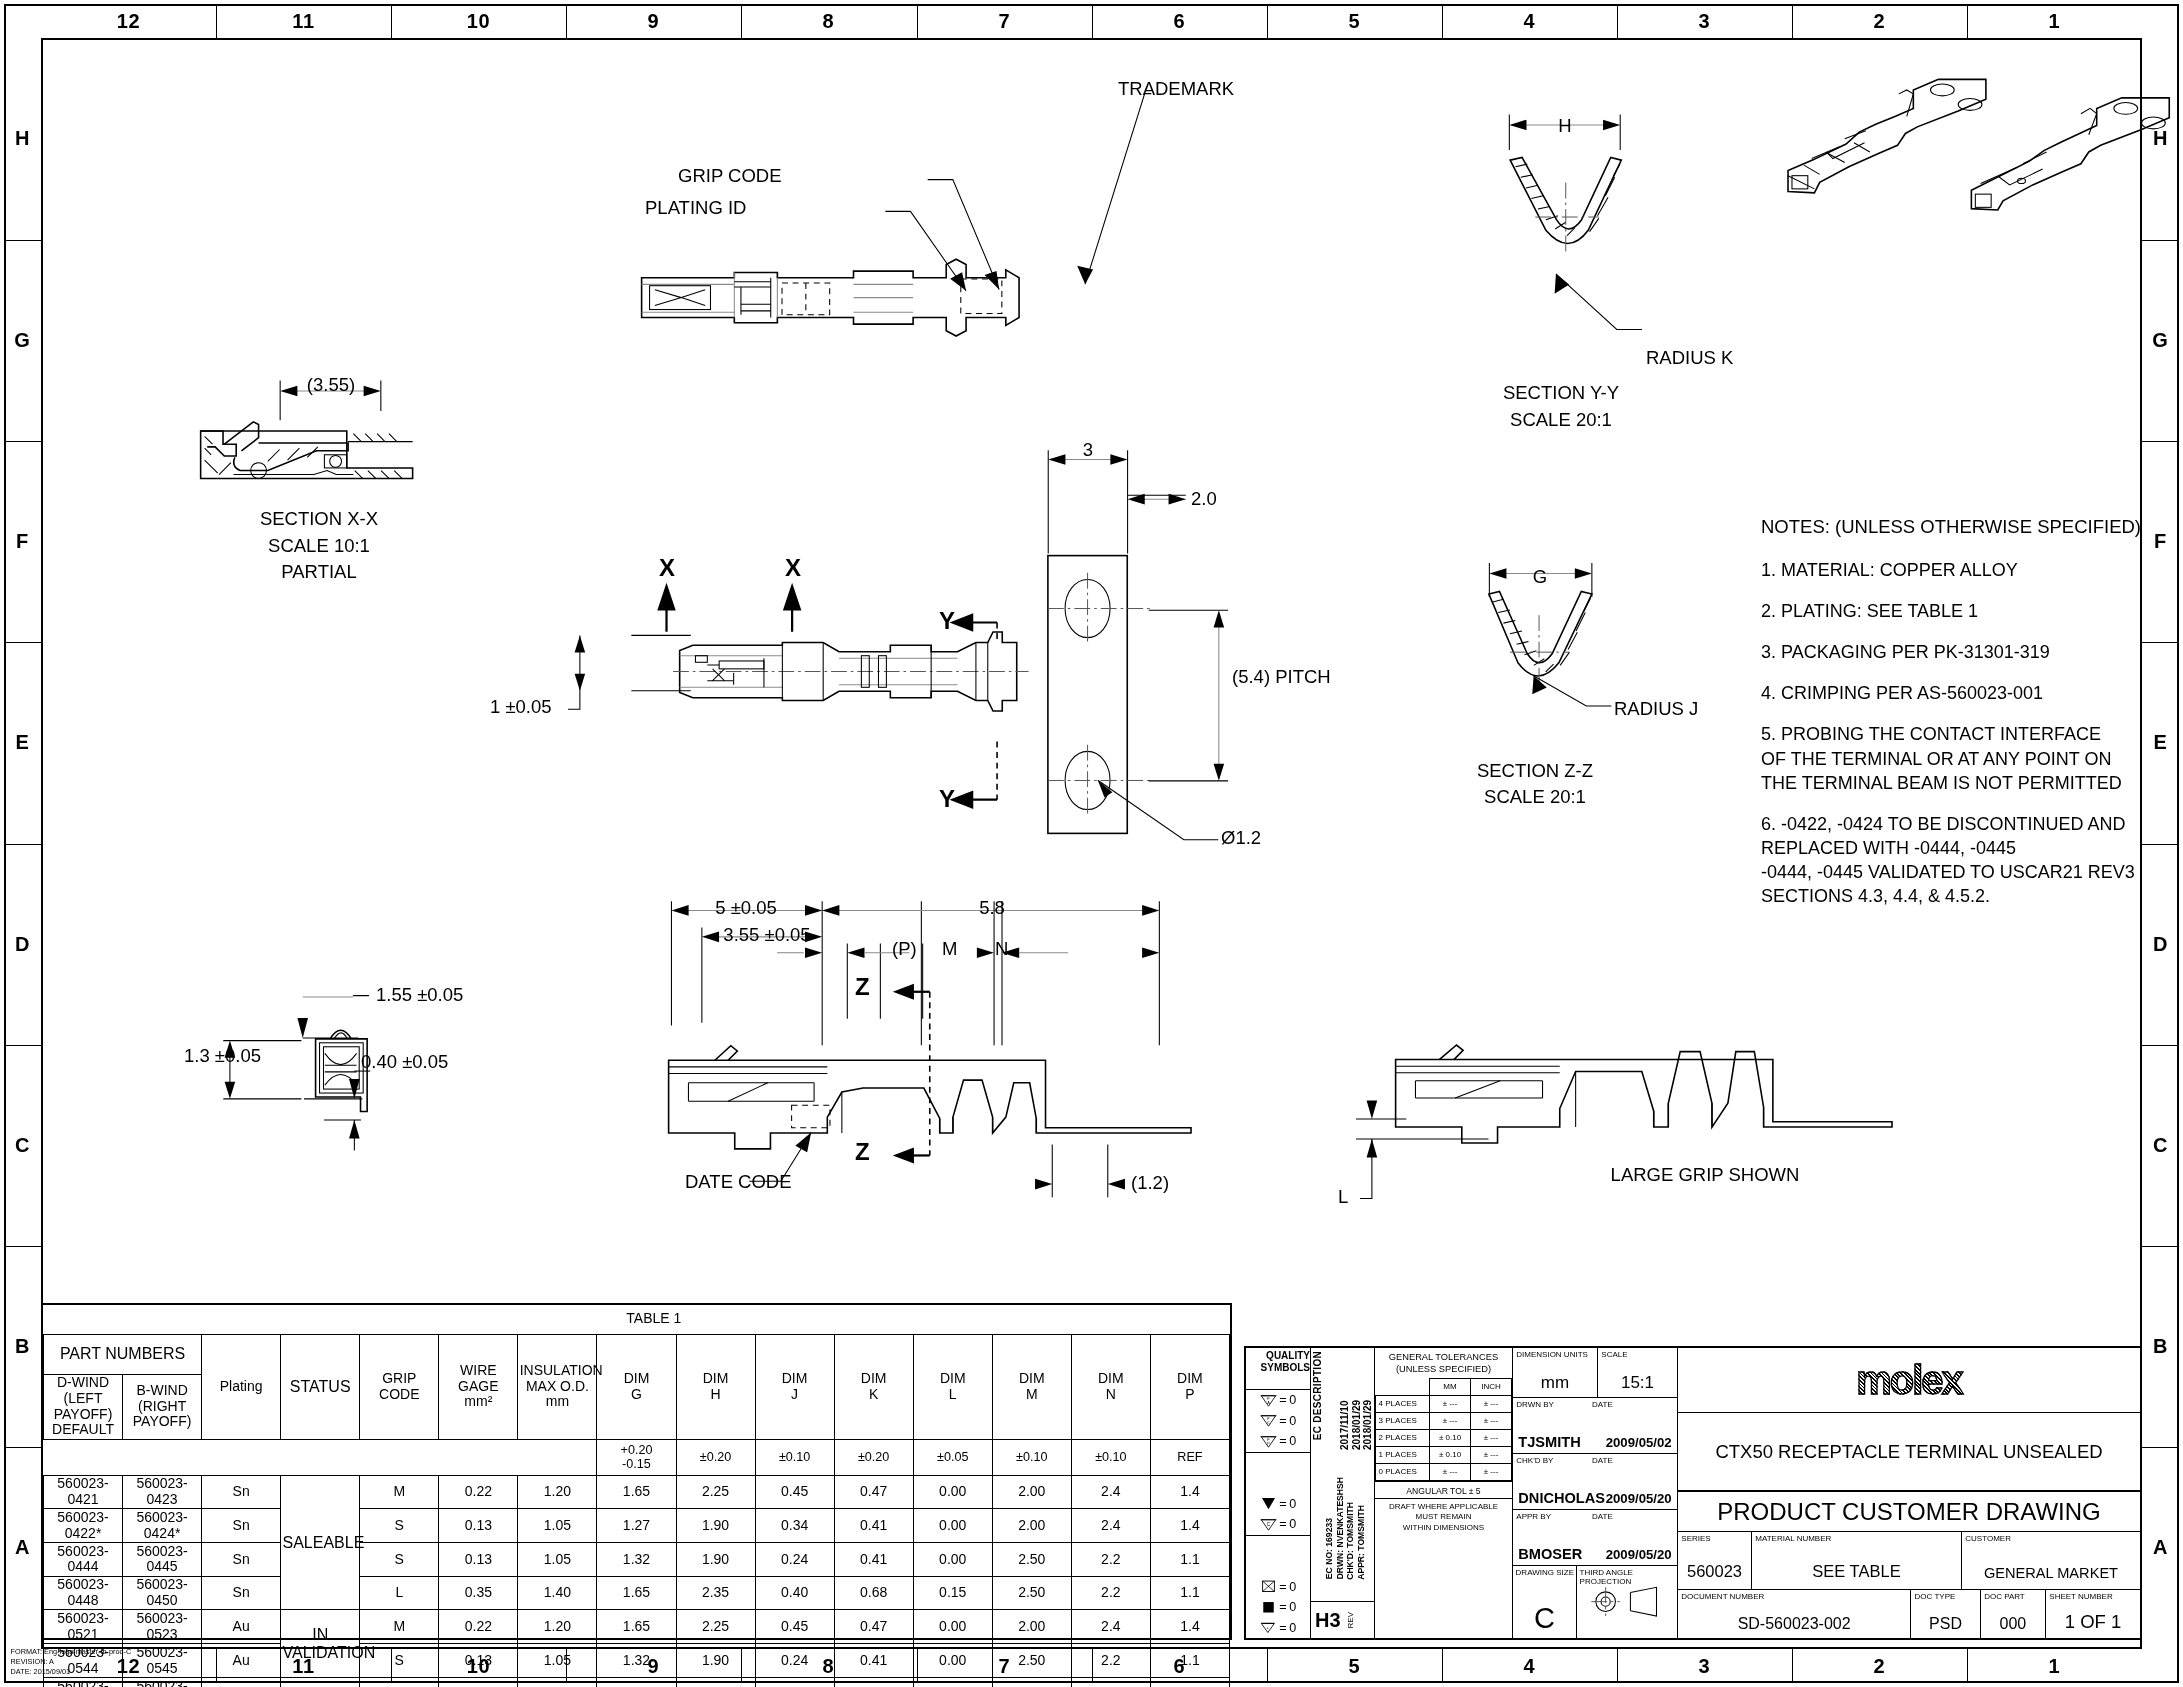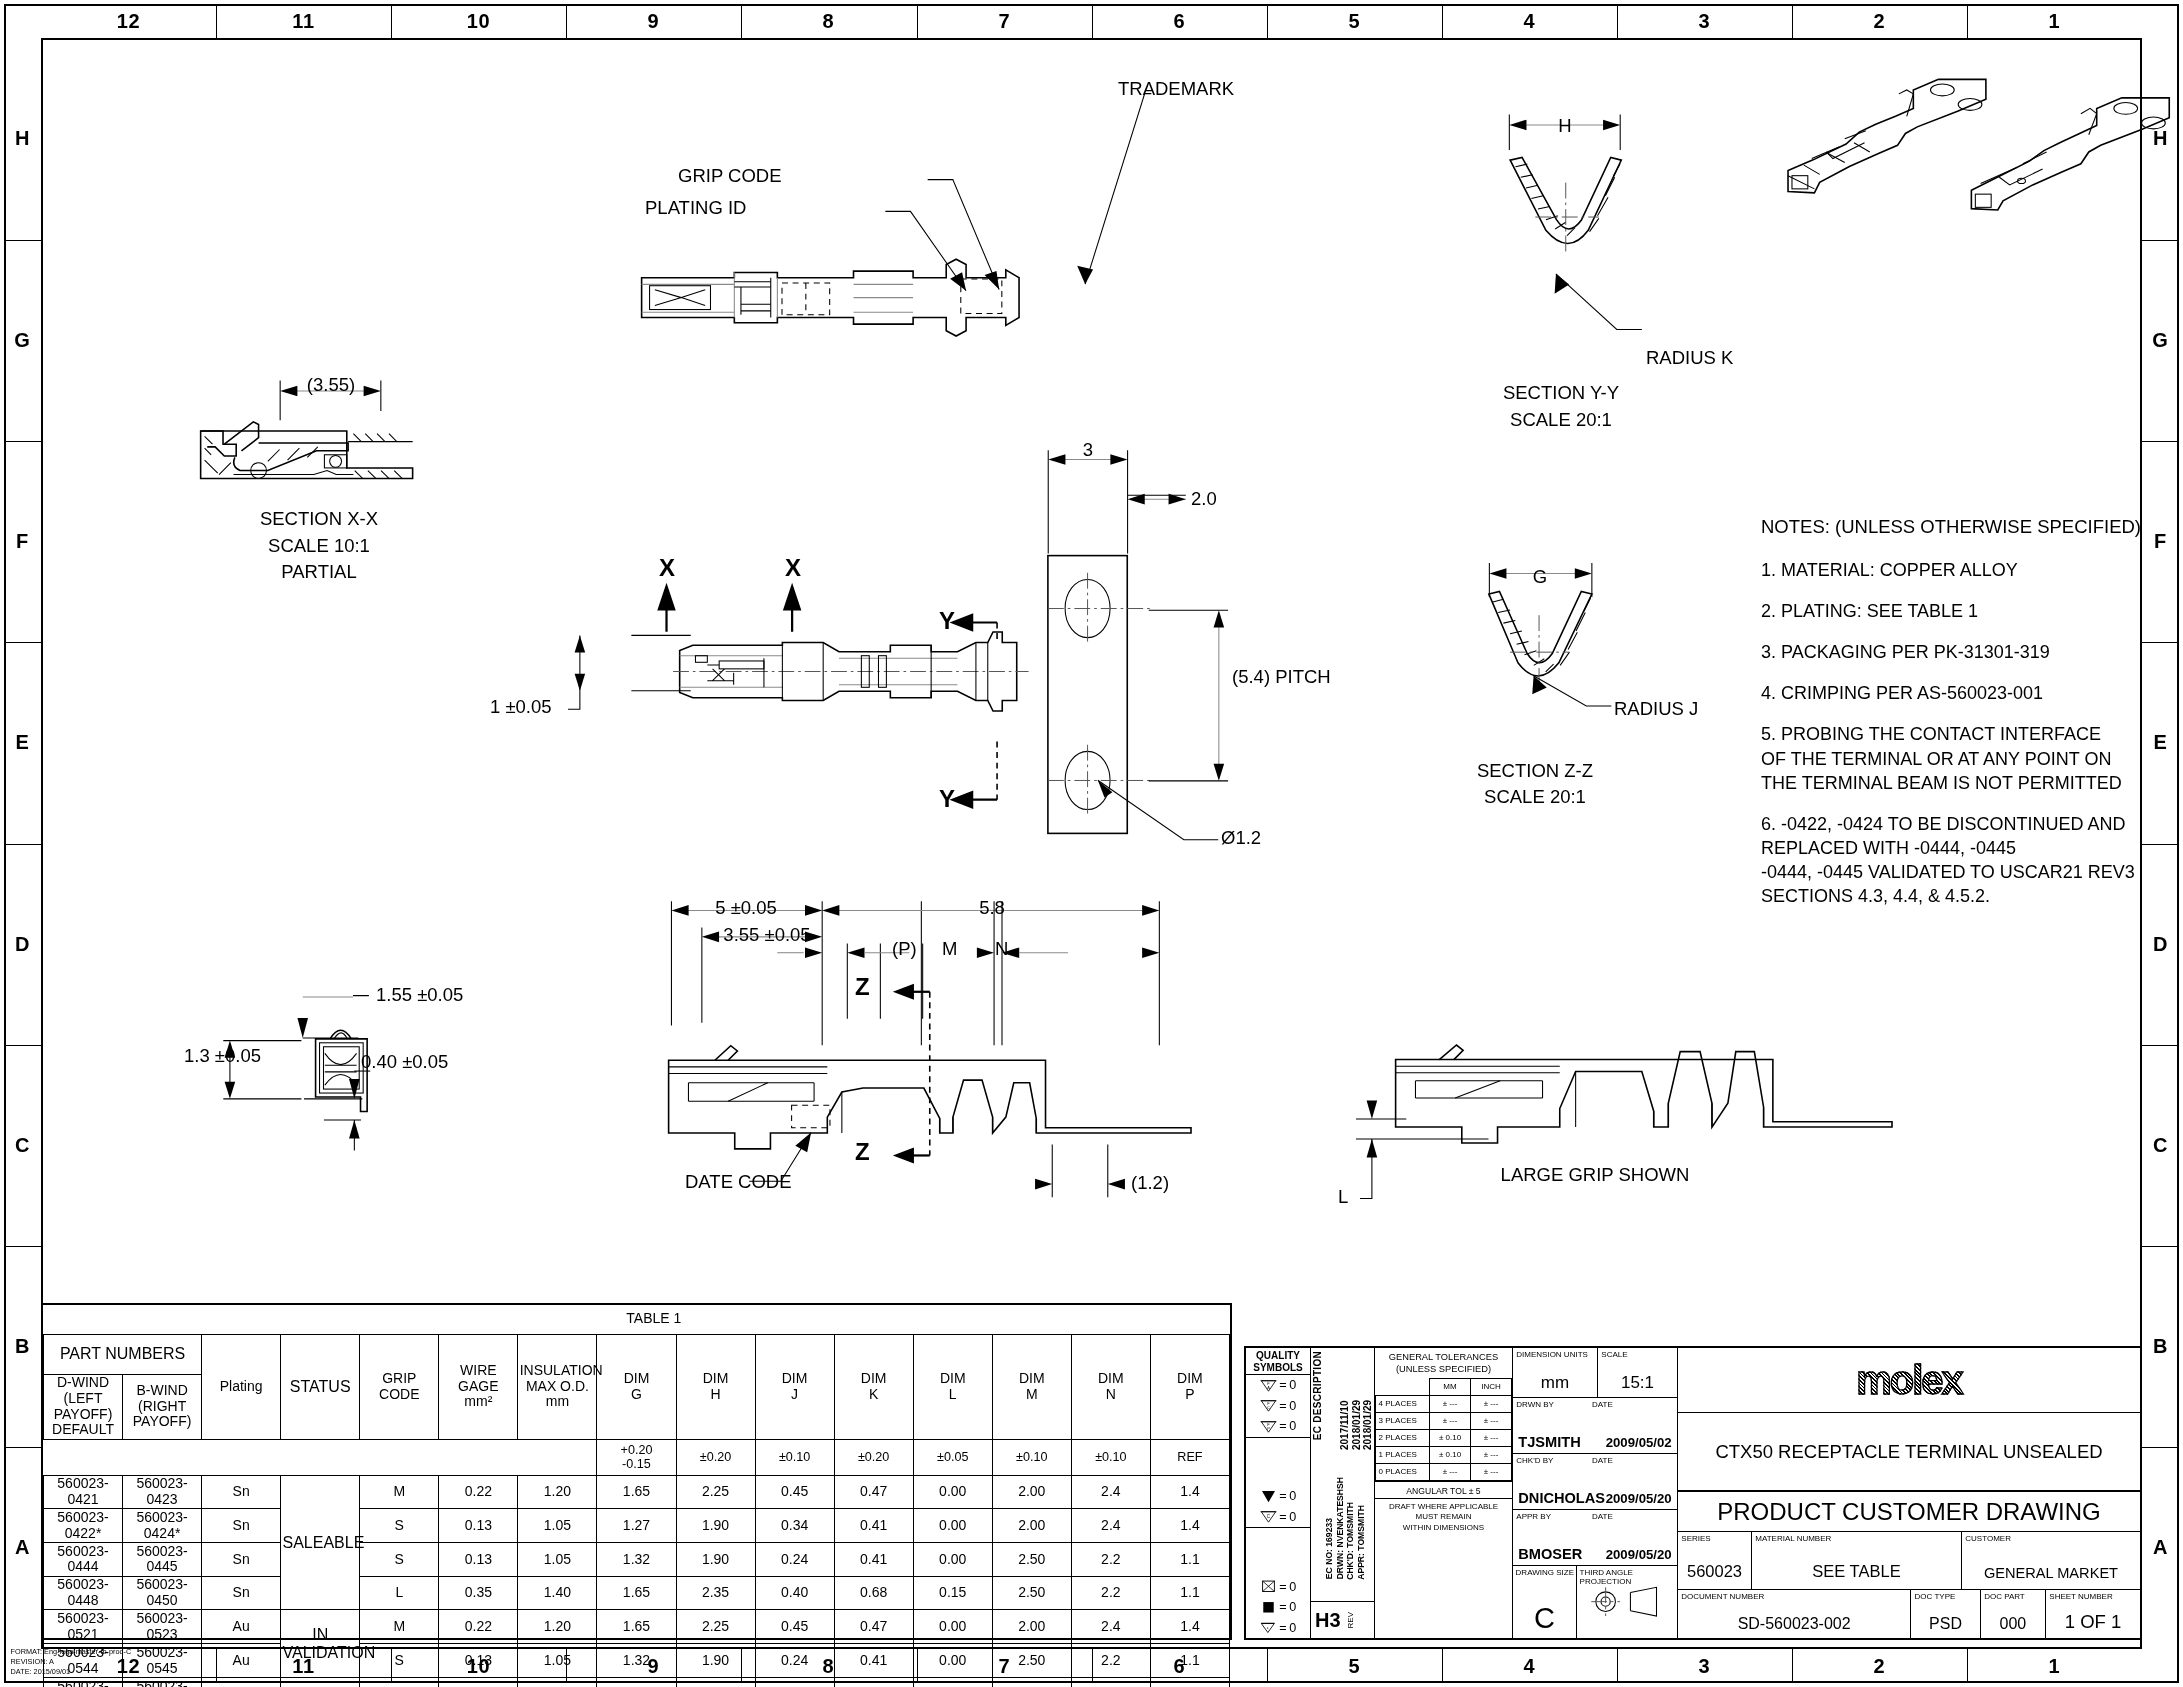--- a/index.html
+++ b/index.html
@@ -59,22 +59,22 @@
   .bold{ font-weight:700; }
 
   
   #titleblock{
     position:absolute; left:1244px; top:1346px; width:898px; height:294px;
     border:2px solid #000; background:#fff; display:flex;
   }
   .vert{ writing-mode:vertical-rl; transform:rotate(180deg); }
 
   #qcol{ width:65px; border-right:1.3px solid #000; display:flex; flex-direction:column; }
-  #qcol .qhead{ text-align:center; font-size:10px; font-weight:700; line-height:1.15;
-      padding:2px 0 1px; border-bottom:1.3px solid #000;}
+  #qcol .qhead{ text-align:right; font-size:10px; font-weight:700; line-height:1.15;
+      padding:2px 0 16px; border-bottom:1.3px solid #000;}
   .qgrp{ border-bottom:1.3px solid #000; }
   .qrow{ display:flex; align-items:center; justify-content:center; gap:2.6px; height:20.5px; }
   .qrow .eq{ font-size:12.6px; }
   .qrow .val{ font-size:12.6px; }
 
   #eccol{ width:64px; border-right:1.3px solid #000; position:relative; }
   #tolcol{ width:138px; border-right:1.3px solid #000; display:flex; flex-direction:column; }
   #namecol{ width:165px; border-right:1.3px solid #000; display:flex; flex-direction:column; }
   #rightcol{ flex:1; display:flex; flex-direction:column; }
 
@@ -559,21 +559,21 @@
     <path class="ln lnw1" d="M282,64 L282,148 M400,124 L400,148 M422,112 L422,148
         M488,112 L488,148 M566,118 L566,148"></path>
   </svg>
   <svg style="left:1356px; top:1078px;" width="106" height="159" viewBox="0 0 160 240">
     <path class="ln lnw1" d="M0,62 L76,62 M0,92 L200,92"></path>
     <polygon class="fillblk" points="24,62 16,34 32,34"></polygon>
     <polygon class="fillblk" points="24,92 16,120 32,120"></polygon>
     <path class="ln lnw1" d="M24,92 L24,182 L6,182"></path>
   </svg>
   <div class="t s28" style="left:1338px; top:1186px;">L</div>
-  <div class="t s28 ctr" style="left:1595px; top:1164px;">LARGE GRIP SHOWN</div>
+  <div class="t s28 ctr" style="left:1705px; top:1164px;">LARGE GRIP SHOWN</div>
 
   <div id="table1-wrap">
     <table class="t1">
       <tbody id="t1body">
           <tr>
             <td colspan="15" class="t1title" style="height: 29px; white-space: pre-line; padding-left: 36px;">TABLE 1</td>
           </tr>
           <tr>
             <td colspan="2" style="width: 251px; height: 40px; font-size: 16px; white-space: pre-line;">PART NUMBERS</td>
             <td rowspan="2" style="width: 58px; white-space: pre-line;">Plating</td>

